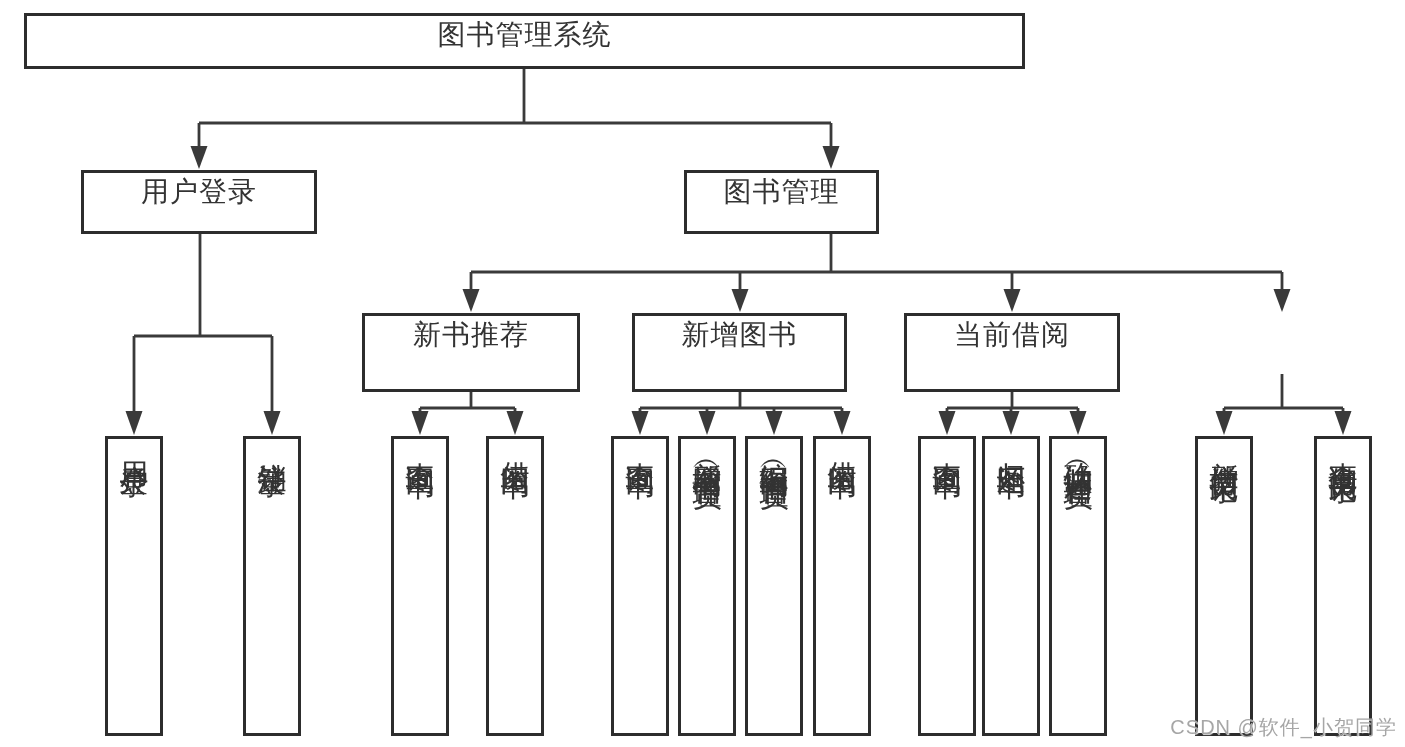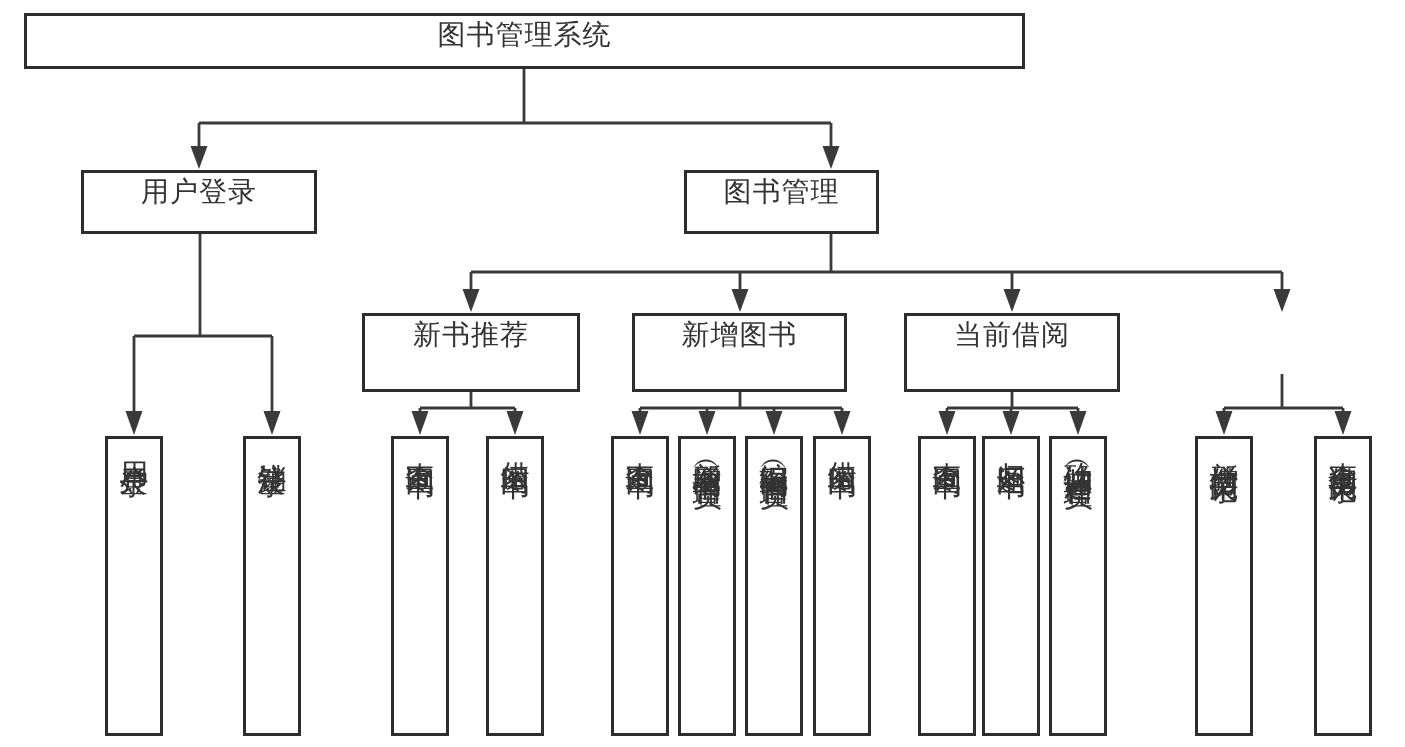--- a/index.html
+++ b/index.html
@@ -202,14 +202,15 @@
     <span class="vt">确认归还（管理员）</span>
   </div>
 
   <div class="box v" style="left:1195px">
     <span class="vt">新增借阅记录</span>
   </div>
   <div class="box v" style="left:1314px">
     <span class="vt">查询借阅记录</span>
   </div>
 
+  <div id="watermark">CSDN @软件_小贺同学</div>
 
 </div>
 
 </body></html>

